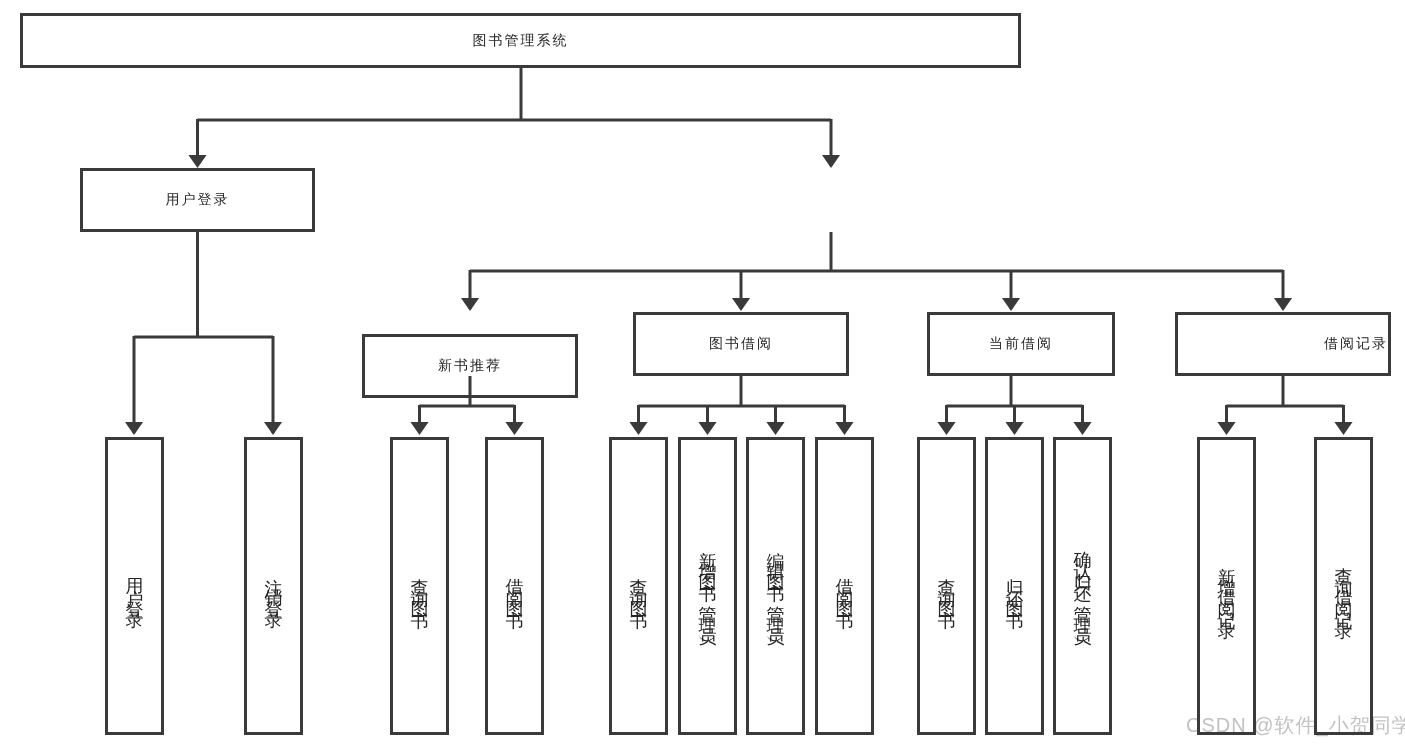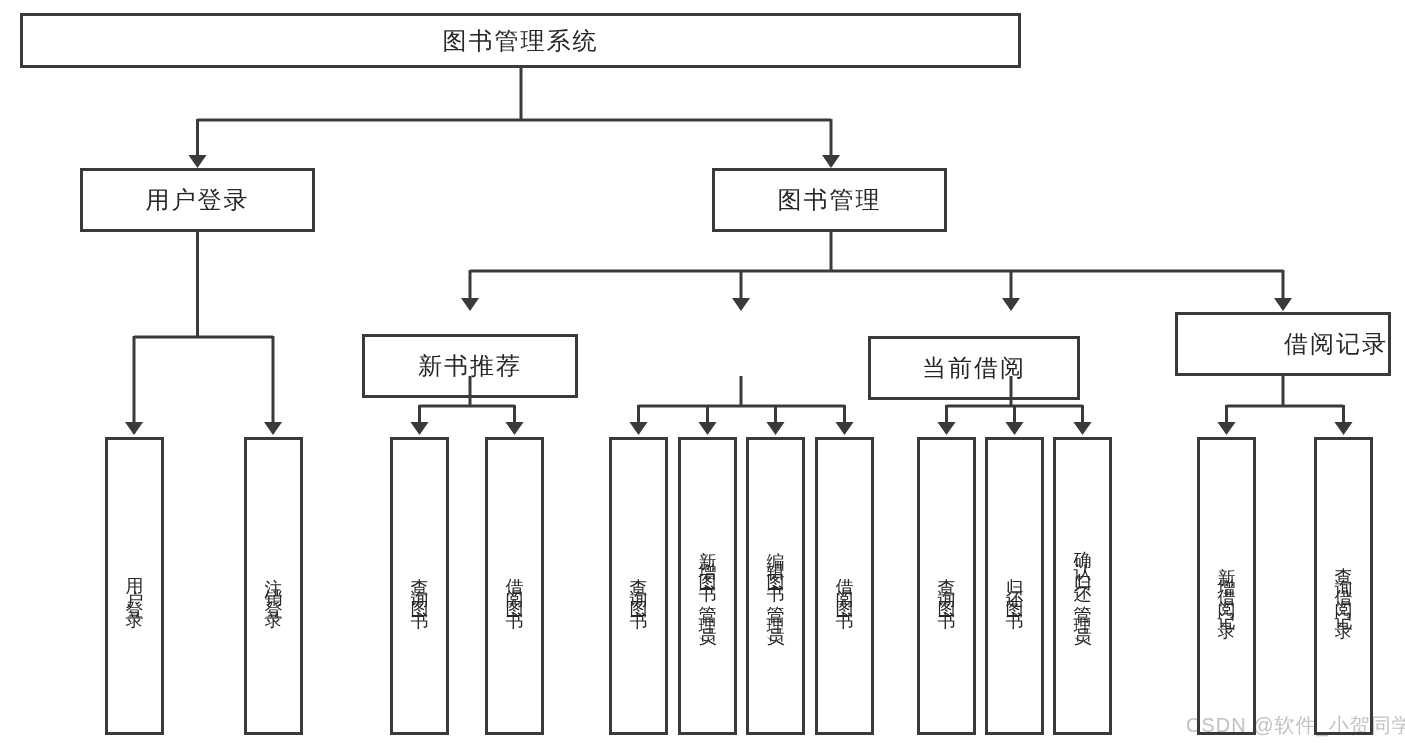--- a/index.html
+++ b/index.html
@@ -6,21 +6,21 @@
   .canvas{
     position:relative;width:1405px;height:747px;background:#ffffff;overflow:hidden;
     font-family:"Liberation Sans","DejaVu Sans",sans-serif;
   }
   .wires{position:absolute;left:0;top:0;z-index:1;}
   .node{
     position:absolute;border:3px solid #3a3a3a;background:transparent;
     display:flex;align-items:center;justify-content:center;z-index:2;box-sizing:border-box;
   }
   .node .lbl{
-    font-size:24px;color:#262626;letter-spacing:2px;white-space:nowrap;
+    font-size:14px;color:#262626;letter-spacing:2px;white-space:nowrap;
   }
   .leaf{top:437px;width:59px;height:298px;}
   .leaf .vlbl{
     writing-mode:vertical-rl;text-orientation:mixed;
     font-size:18px;color:#262626;letter-spacing:11px;line-height:1;
   }
   .watermark{
     position:absolute;left:1186px;top:712px;z-index:0;
     font-size:20px;color:#c2c2c2;letter-spacing:1px;white-space:nowrap;
   }
@@ -89,28 +89,28 @@
     </g>
   </svg>
 
   <div class="node" style="left:20px;top:13px;width:1001px;height:55px;">
     <span class="lbl">图书管理系统</span>
   </div>
 
   <div class="node" style="left:80px;top:168px;width:235px;height:64px;">
     <span class="lbl">用户登录</span>
   </div>
-  <div class="node" style="left:712px;top:168px;width:235px;height:64px;">
-    <span class="lbl">图书管理</span>
-  </div>
 
   <div class="node" style="left:362px;top:312px;width:216px;height:64px;margin-top:22px;">
     <span class="lbl">新书推荐</span>
   </div>
-  <div class="node" style="left:868px;top:312px;width:212px;height:64px;margin-top:24px;">
+  <div class="node" style="left:633px;top:312px;width:216px;height:64px;">
+    <span class="lbl">图书借阅</span>
+  </div>
+  <div class="node" style="left:927px;top:312px;width:188px;height:64px;">
     <span class="lbl">当前借阅</span>
   </div>
   <div class="node" style="left:1175px;top:312px;width:216px;height:64px;justify-content:flex-end;">
     <span class="lbl">借阅记录</span>
   </div>
 
   <div class="node leaf" style="left:105px;">
     <span class="vlbl">用户登录</span>
   </div>
   <div class="node leaf" style="left:244px;">

